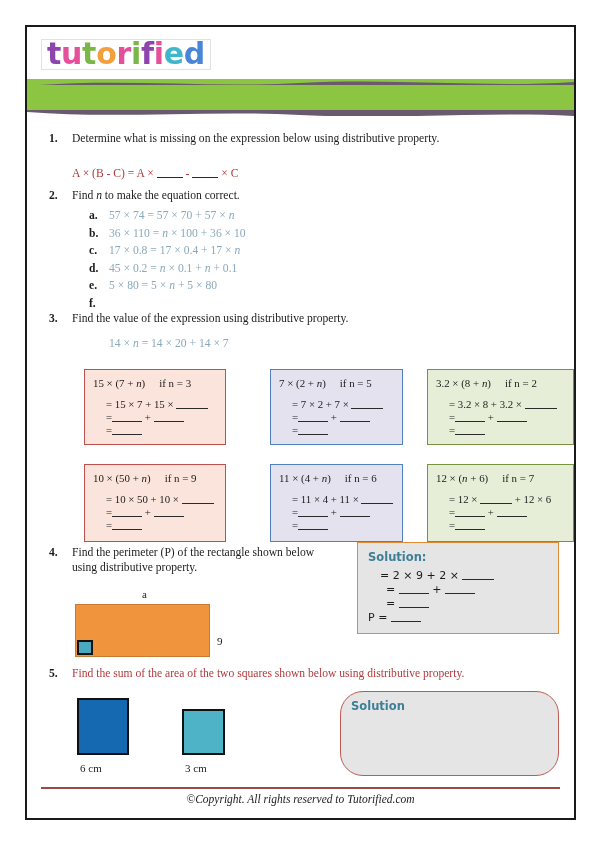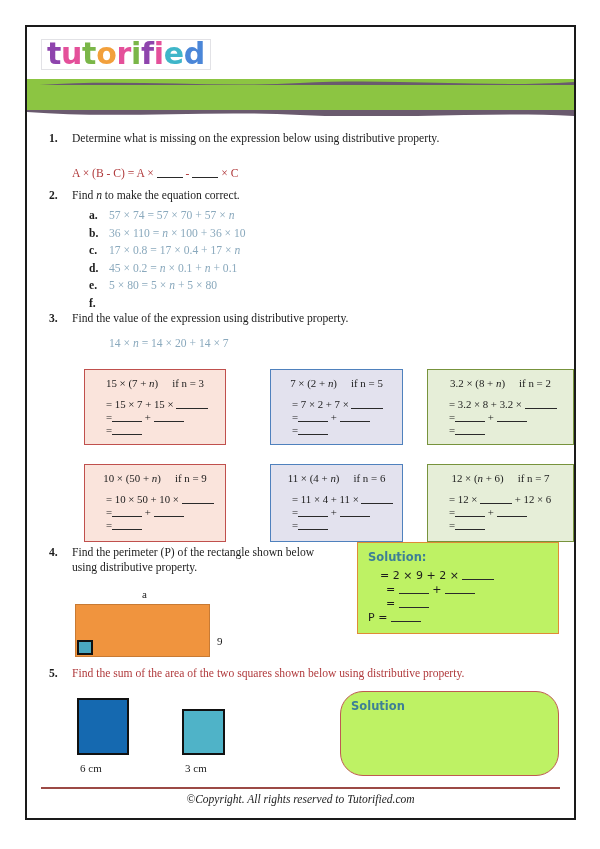--- a/index.html
+++ b/index.html
@@ -71,21 +71,21 @@
 
   
   .ebox {
     position: absolute;
     border: 1.5px solid #000;
     font-family: "Liberation Serif", serif;
     font-size: 10.8px;
     color: #1b1b1b;
     padding: 7px 8px 6px 8px;
   }
-  .ebox .head { white-space: nowrap; font-size: 10.9px; text-align: center; }
+  .ebox .head { white-space: nowrap; font-size: 10.9px; }
   .ebox .line { white-space: nowrap; margin-top: 1px; }
   .ebox .body { margin-top: 9px; padding-left: 13px; }
   .ebox-red   { background: #fae4dc; border-color: #c0504d; }
   .ebox-blue  { background: #e3e2ee; border-color: #4f81bd; }
   .ebox-green { background: #e6eed8; border-color: #77933c; }
 
   
   .rect-orange {
     position: absolute;
     background: #f0943e;
@@ -108,21 +108,21 @@
   }
   .shape-label {
     position: absolute;
     font-family: "Liberation Serif", serif;
     font-size: 11px;
     color: #1c1c1c;
   }
   
   .solbox {
     position: absolute;
-    background: #bef264;
+    background: #e5e5e5;
     padding: 7px 10px;
     font-family: "Liberation Sans", sans-serif;
   }
   .solbox-orange { border: 1.6px solid #e08b36; }
   .solbox-red { border: 1.4px solid #bf5a52; }
   .sol-head {
     font-family: "DejaVu Sans", sans-serif;
     font-weight: bold;
     font-size: 11.5px;
     color: #3d7f96;

